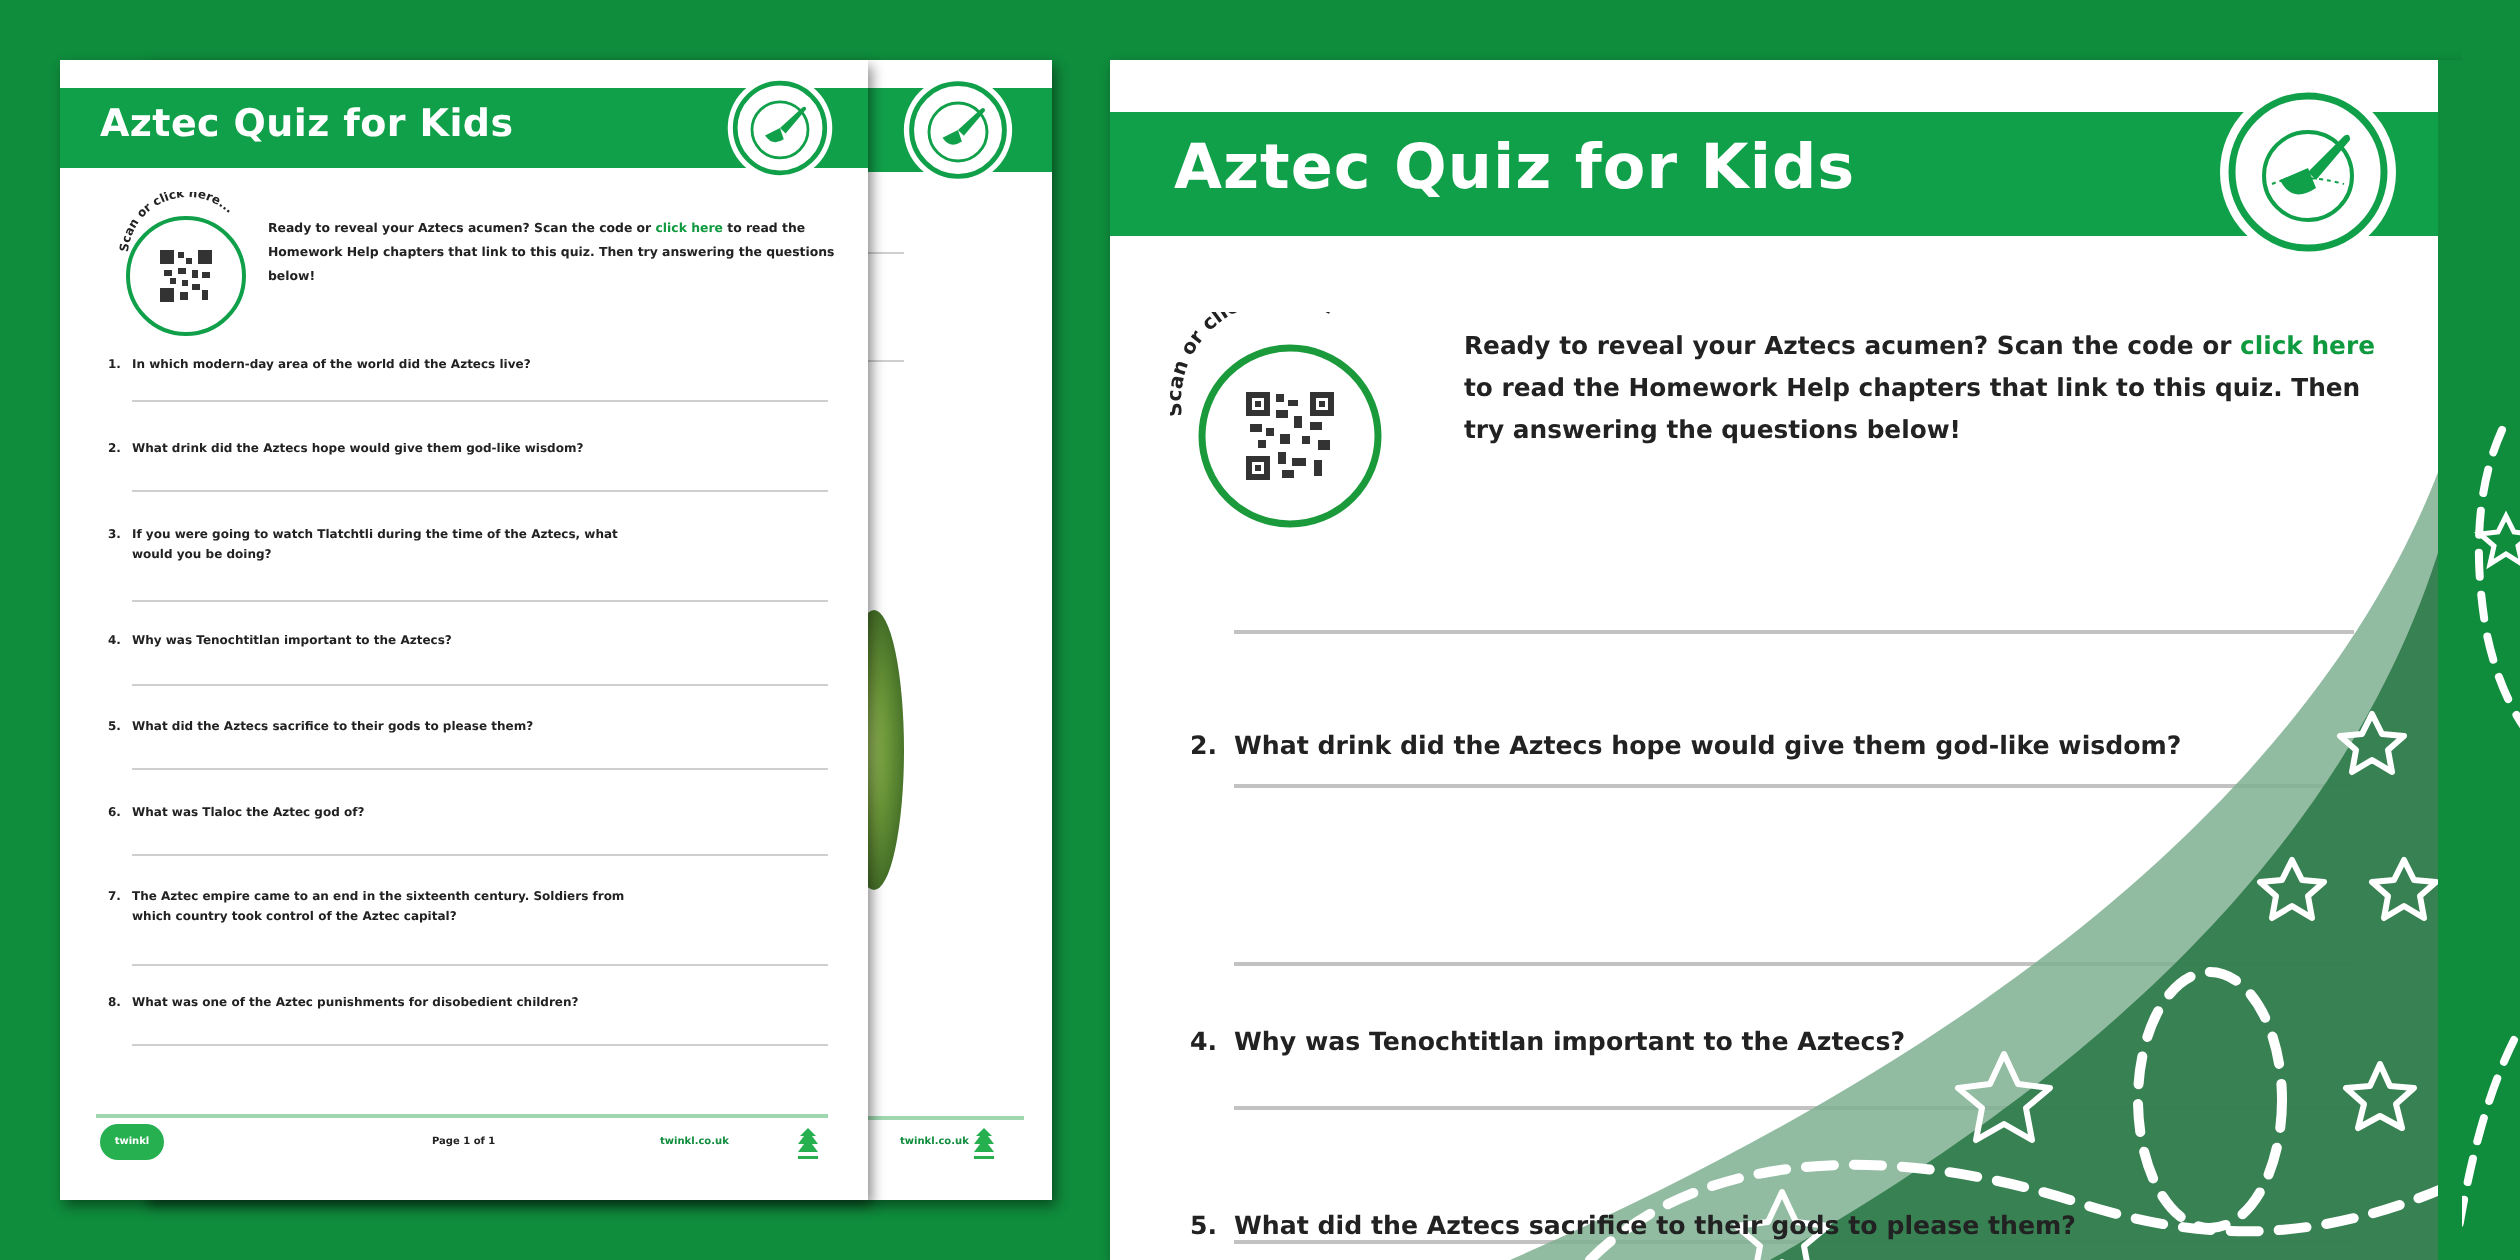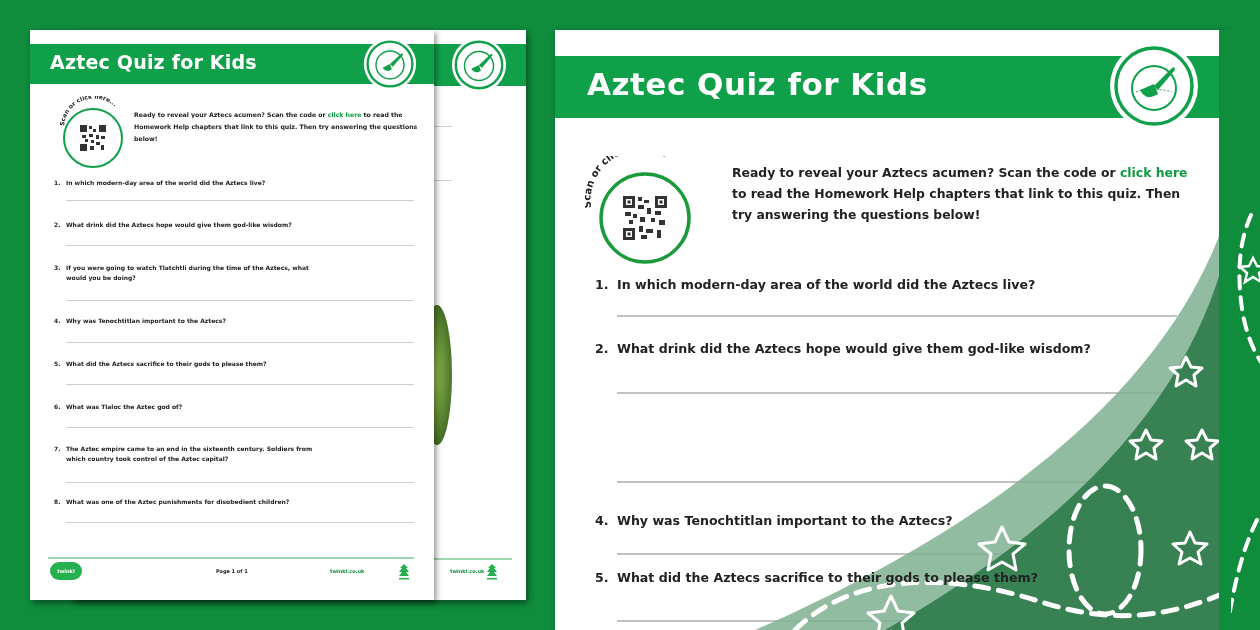--- a/index.html
+++ b/index.html
@@ -250,28 +250,27 @@
           <rect x="56" y="79" width="6" height="4"></rect>
           <rect x="44" y="64" width="4" height="4"></rect>
       </g>
     </svg>
   </div>
 
   <div class="intro-right">
     <span>Ready to reveal your Aztecs acumen? Scan the code or </span><span class="link">click here</span><span> to read the Homework Help chapters that link to this quiz. Then try answering the questions below!</span>
   </div>
 
-  <div class="q-right" style="top:244px"><span class="num">1.</span><span class="text">In which modern-day area of the world did the Aztecs live?</span></div>
   <div class="line-right" style="top:285px"></div>
-  <div class="q-right" style="top:308px"><span class="num">2.</span><span class="text">What drink did the Aztecs hope would give them god-like wisdom?</span></div>
+  <div class="q-right" style="top:332px"><span class="num">2.</span><span class="text">What drink did the Aztecs hope would give them god-like wisdom?</span></div>
   <div class="line-right" style="top:362px"></div>
   <div class="line-right" style="top:451px"></div>
   <div class="q-right" style="top:480px"><span class="num">4.</span><span class="text">Why was Tenochtitlan important to the Aztecs?</span></div>
   <div class="line-right" style="top:523px"></div>
-  <div class="q-right" style="top:537px"><span class="num">5.</span><span class="text">What did the Aztecs sacrifice to their gods to please them?</span></div>
+  <div class="q-right" style="top:572px"><span class="num">5.</span><span class="text">What did the Aztecs sacrifice to their gods to please them?</span></div>
   <div class="line-right" style="top:590px"></div>
 
   <svg class="deco" viewBox="0 0 676 600">
     <path d="M676 170 C640 300 520 460 200 600 L676 600 Z" fill="#7fb092" opacity="0.85"></path>
     <path d="M676 200 C650 330 560 470 330 600 L676 600 Z" fill="#2f7a4a" opacity="0.9"></path>
     <g fill="none" stroke="#fff" stroke-width="3" stroke-linejoin="round">
       <path d="M631 327 l5 10 11 1 -8 7 2 11 -10 -6 -10 6 2 -11 -8 -7 11 -1 z"></path>
       <path d="M591 400 l5 10 11 1 -8 7 2 11 -10 -6 -10 6 2 -11 -8 -7 11 -1 z"></path>
       <path d="M647 400 l5 10 11 1 -8 7 2 11 -10 -6 -10 6 2 -11 -8 -7 11 -1 z"></path>
       <path d="M447 497 l7 15 16 2 -12 10 3 16 -14 -8 -14 8 3 -16 -12 -10 16 -2 z"></path>

